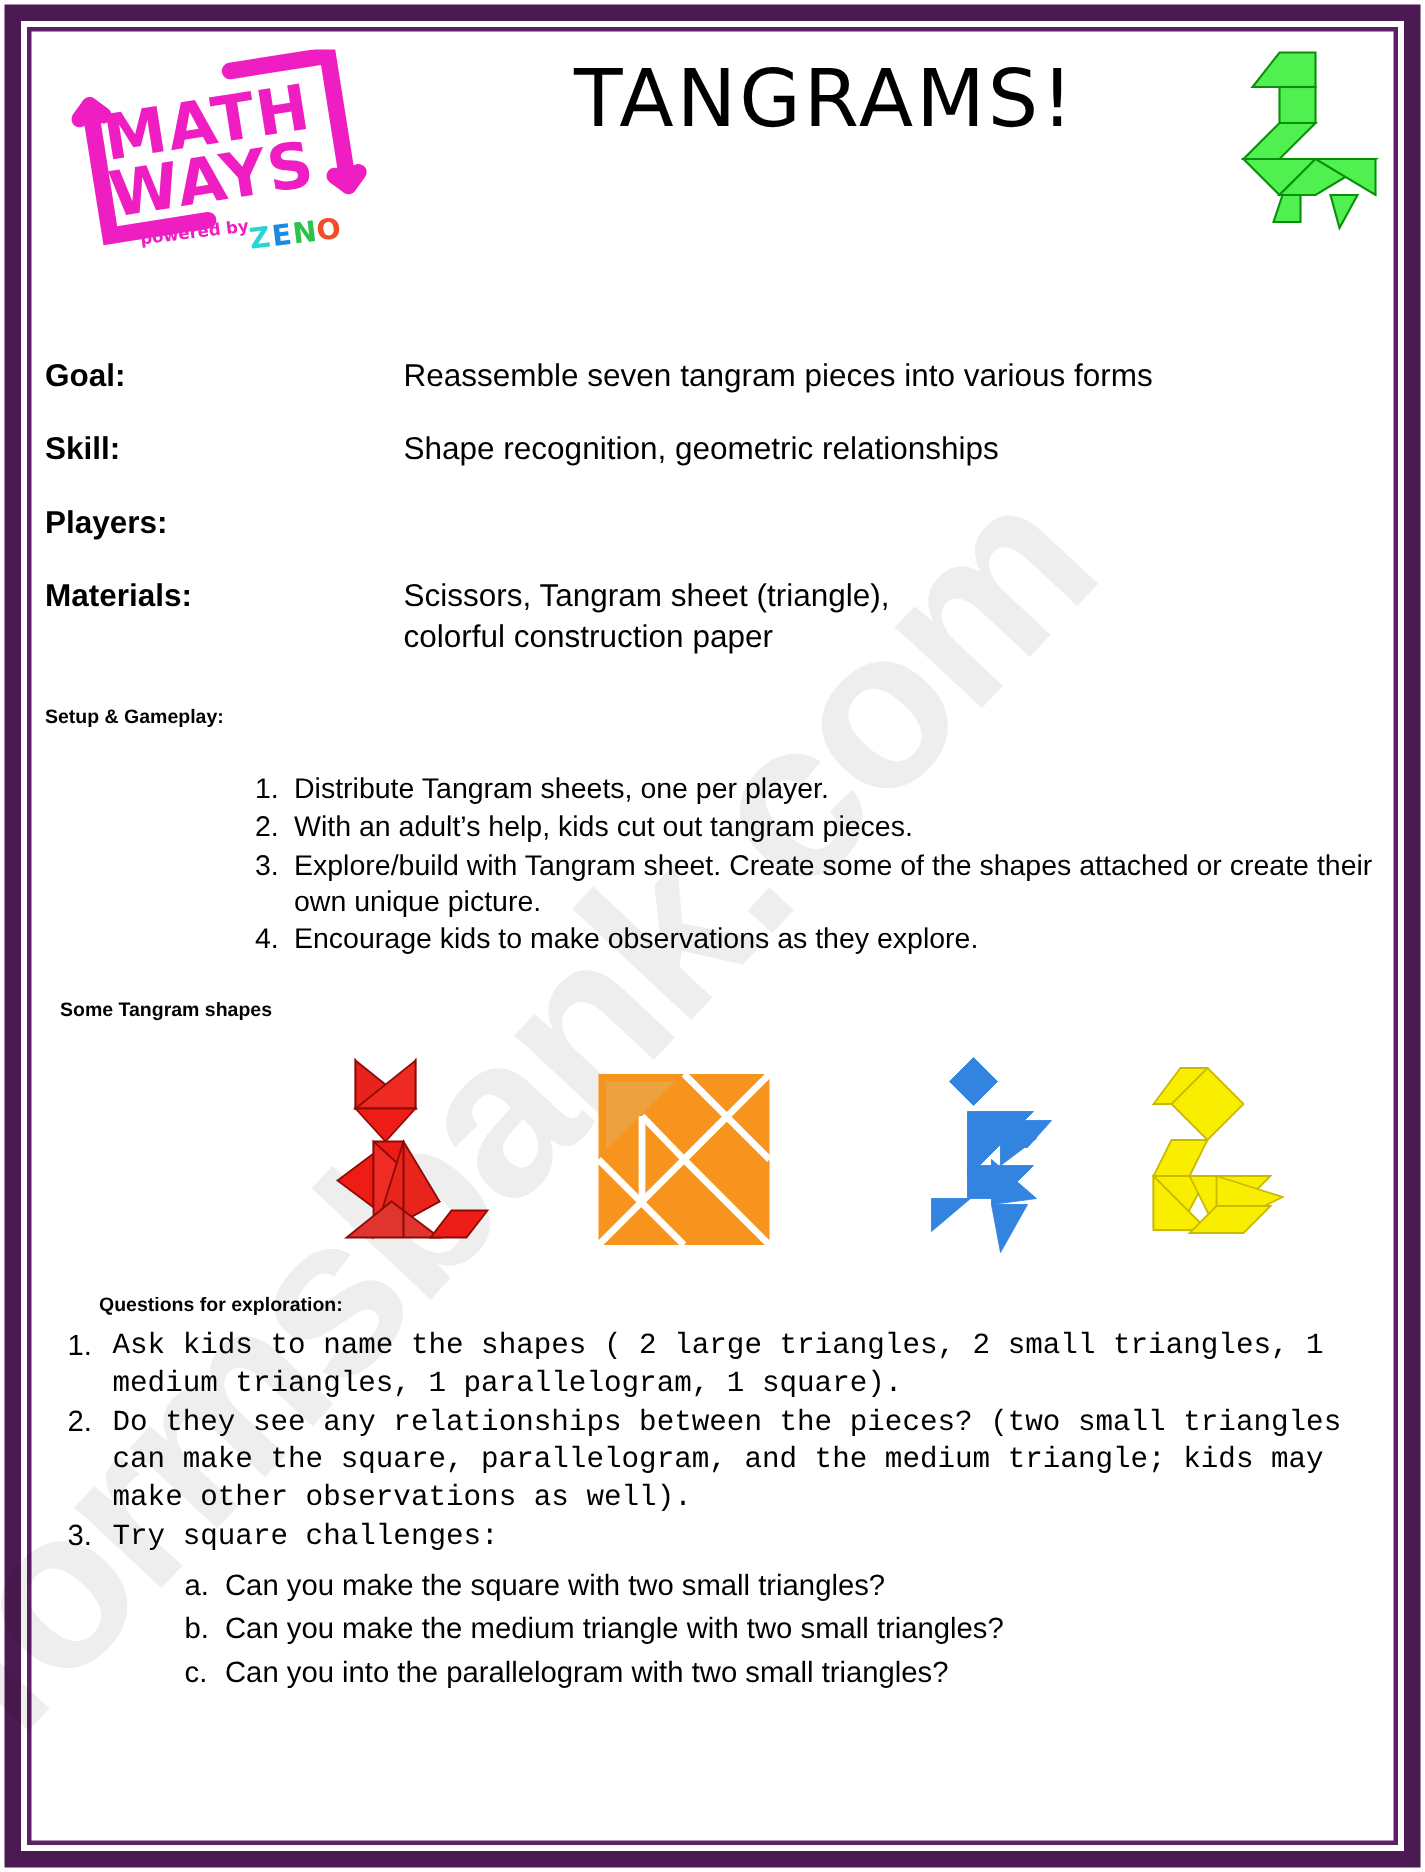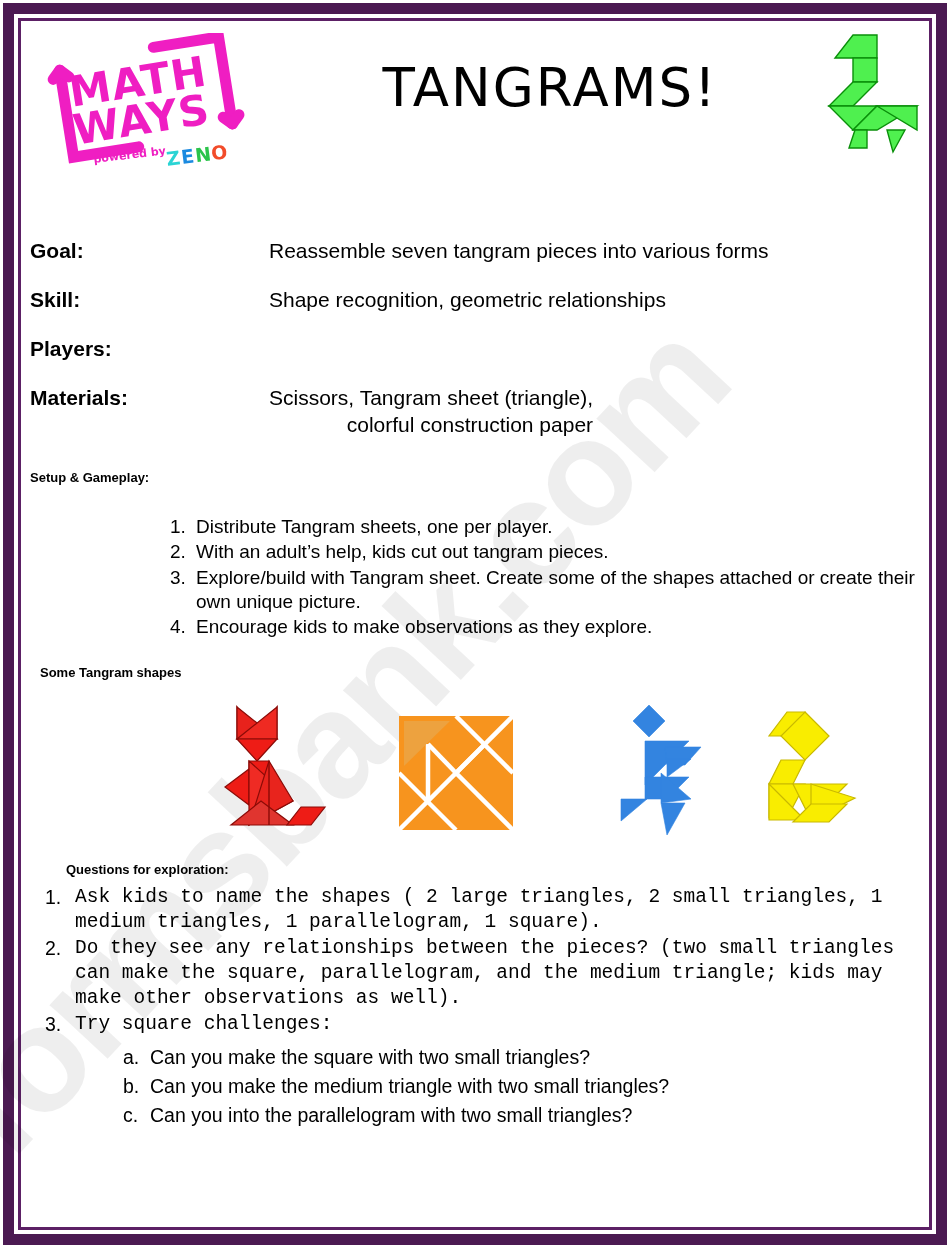--- a/index.html
+++ b/index.html
@@ -85,21 +85,21 @@
   .logo {
     position: absolute;
     left: 2px;
     top: 8px;
     width: 230px;
     height: 140px;
   }
   .doc-title {
     position: absolute;
     left: 280px;
-    top: 36px;
+    top: 15px;
     width: 480px;
     text-align: center;
     font-family: "DejaVu Sans", sans-serif;
     font-size: 53px;
     font-weight: 500;
     letter-spacing: 2px;
     color: #000;
     line-height: 1;
   }
   .header-figure {
@@ -125,21 +125,21 @@
     width: 239px;
     flex: 0 0 239px;
     font-size: 21px;
     font-weight: bold;
     line-height: 1.28;
   }
   .info-value {
     font-size: 21px;
     line-height: 1.28;
   }
-  .info-value div { white-space: nowrap; text-align: right; }
+  .info-value div { white-space: nowrap; }
 
   
   .section-heading {
     font-size: 13px;
     font-weight: bold;
   }
   #setup-heading {
     position: absolute;
     left: 30px;
     top: 470px;

